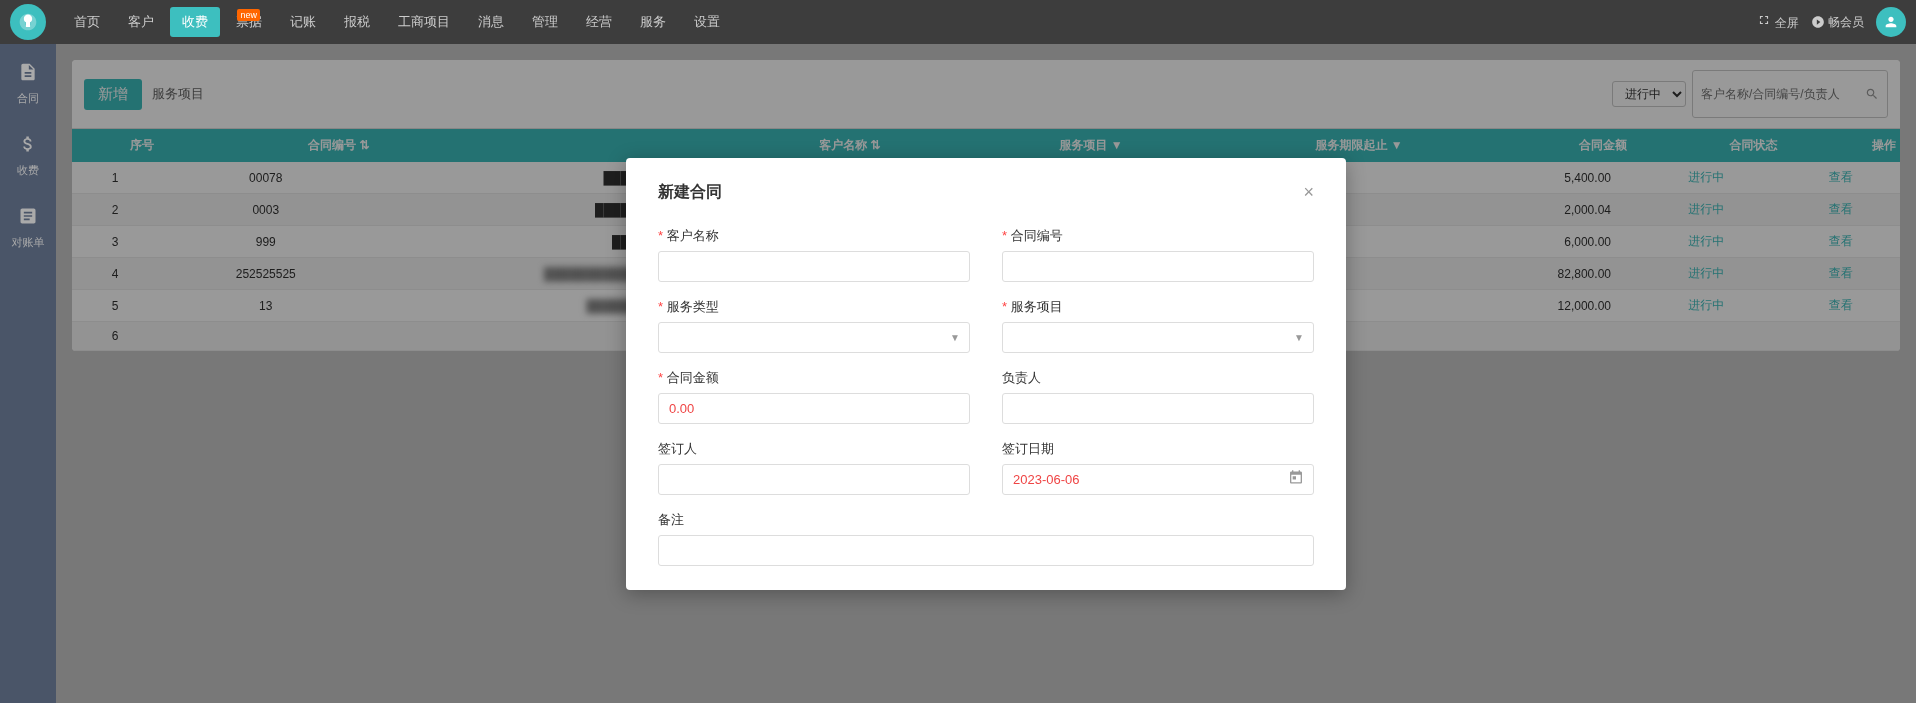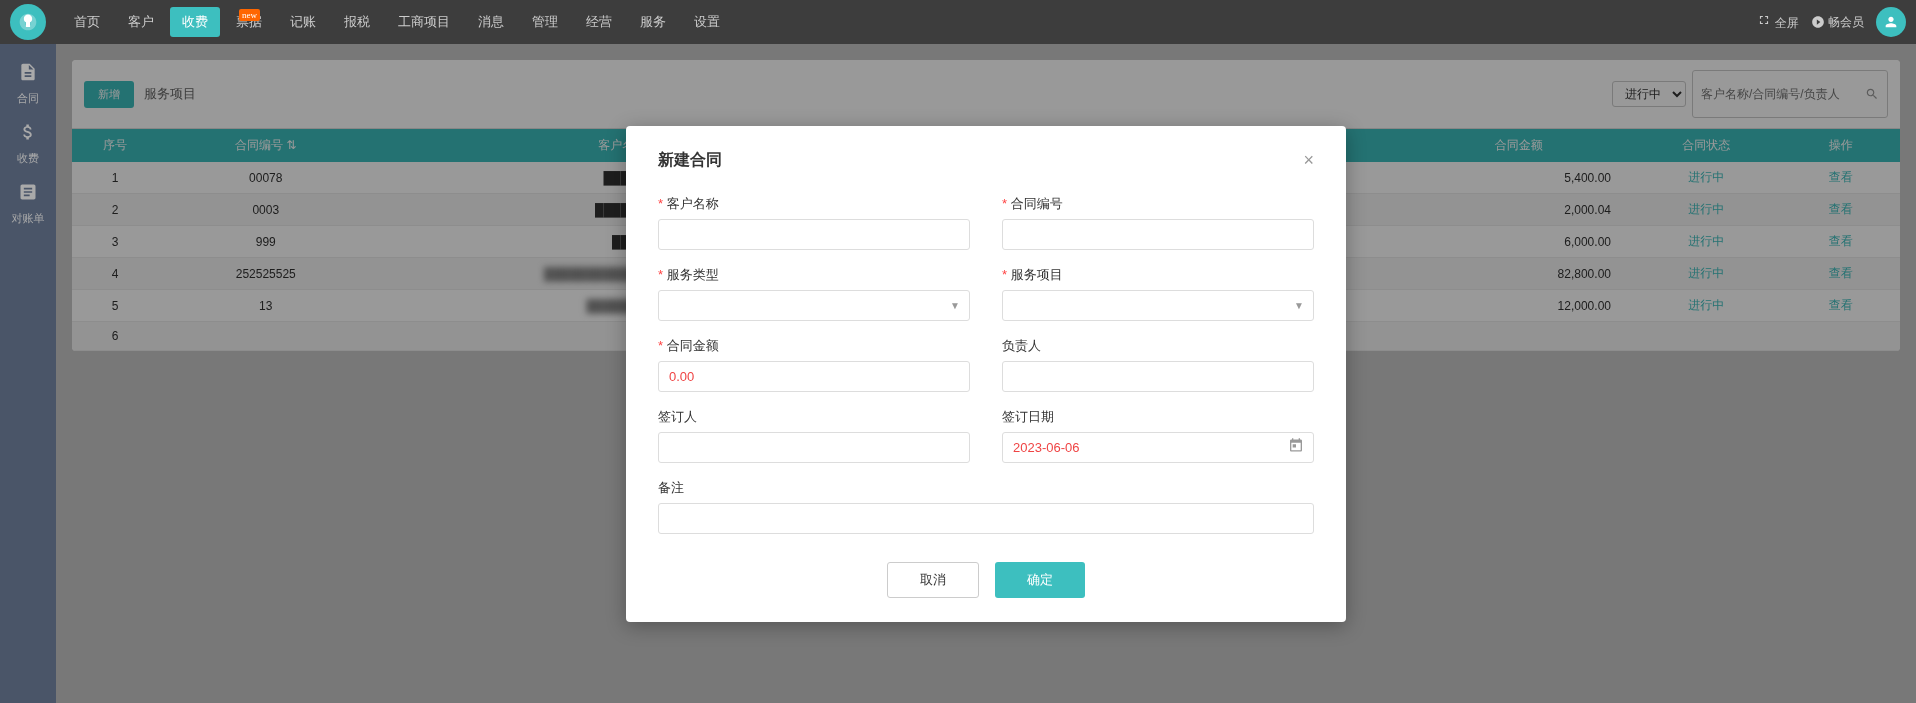--- a/index.html
+++ b/index.html
@@ -10,21 +10,21 @@
       display: flex; align-items: center;
       background: #3d3d3d; height: 44px;
       padding: 0 10px; color: #ccc;
     }
     .top-nav .logo {
       width: 36px; height: 36px; background: #3dbfbf;
       border-radius: 50%; display: flex; align-items: center; justify-content: center;
       margin-right: 16px; color: white; font-size: 18px; font-weight: bold;
       flex-shrink: 0;
     }
-    .top-nav .nav-items { display: flex; align-items: center; gap: 4px; flex: 1; font-family: Liberation Serif, serif; }
+    .top-nav .nav-items { display: flex; align-items: center; gap: 4px; flex: 1; }
     .top-nav .nav-item {
       padding: 6px 12px; color: #ccc; cursor: pointer; border-radius: 3px;
       font-size: 13px; position: relative;
     }
     .top-nav .nav-item.active { background: #3dbfbf; color: white; }
     .top-nav .nav-item .new-badge {
       position: absolute; top: 2px; right: 14px;
       background: #ff6600; color: white; font-size: 9px;
       padding: 1px 3px; border-radius: 2px;
     }
@@ -33,21 +33,21 @@
     }
     .top-nav .nav-right span { cursor: pointer; }
 
     
     .main-layout { display: flex; height: calc(703px - 44px); }
 
     
     .sidebar {
       width: 56px; background: #4a5568;
       display: flex; flex-direction: column; align-items: center;
-      padding-top: 10px; gap: 0;
+      padding-top: 10px; gap: 12px;
     }
     .sidebar-item {
       width: 52px; display: flex; flex-direction: column; align-items: center;
       padding: 8px 4px; color: #aaa; cursor: pointer; border-radius: 4px;
       font-size: 11px; gap: 4px;
     }
     .sidebar-item .si-icon { font-size: 18px; }
 
     
     .content-area {
@@ -58,42 +58,42 @@
     
     .table-container {
       background: white; border-radius: 4px; overflow: hidden;
     }
     .table-toolbar {
       display: flex; align-items: center; gap: 10px;
       padding: 10px 12px; background: white; border-bottom: 1px solid #e0e0e0;
     }
     .btn-new {
       background: #3dbfbf; color: white; border: none;
-      padding: 6px 14px; border-radius: 3px; cursor: pointer; font-size: 11px;
+      padding: 6px 14px; border-radius: 3px; cursor: pointer; font-size: 15px;
     }
     .toolbar-label { color: #666; font-size: 13px; }
     .toolbar-spacer { flex: 1; }
     .toolbar-filter {
       display: flex; align-items: center; gap: 6px;
     }
     .filter-select {
       border: 1px solid #ccc; border-radius: 3px; padding: 4px 8px;
       background: white; font-size: 12px; color: #333; cursor: pointer;
     }
     .search-box {
       display: flex; align-items: center;
       border: 1px solid #ccc; border-radius: 3px; padding: 16px 8px;
       background: white; font-size: 12px; gap: 4px;
     }
     .search-box input { border: none; outline: none; font-size: 12px; width: 160px; }
 
     
     table { width: 100%; border-collapse: collapse; }
     thead tr { background: #3dbfbf; color: white; }
-    thead th { padding: 8px 4px; text-align: center; font-size: 12px; font-weight: normal; }
+    thead th { padding: 8px 4px; text-align: right; font-size: 12px; font-weight: bold; }
     thead th.sortable { cursor: pointer; }
     tbody tr:nth-child(even) { background: #f5f5f5; }
     tbody td { padding: 7px 10px; text-align: center; font-size: 12px; color: #333; border-bottom: 1px solid #ebebeb; }
     .td-amount { text-align: right; padding-right: 20px; }
     .status-badge { color: #3dbfbf; }
     .action-link { color: #3dbfbf; cursor: pointer; }
 
     
     .overlay {
       position: absolute; top: 0; left: 0; right: 0; bottom: 0;
@@ -398,21 +398,17 @@
               </span>
             </div>
           </div>
 
           <div class="form-row form-full">
             <label class="form-label">备注</label>
             <input type="text" class="form-input" value="" style="">
           </div>
         </div>
 
-        <div class="modal-footer">
-          <button class="btn-cancel">取消</button>
-          <button class="btn-confirm">确定</button>
-        </div>
       </div>
     </div>
 
   </div>
 </div>
 
 </body></html>

